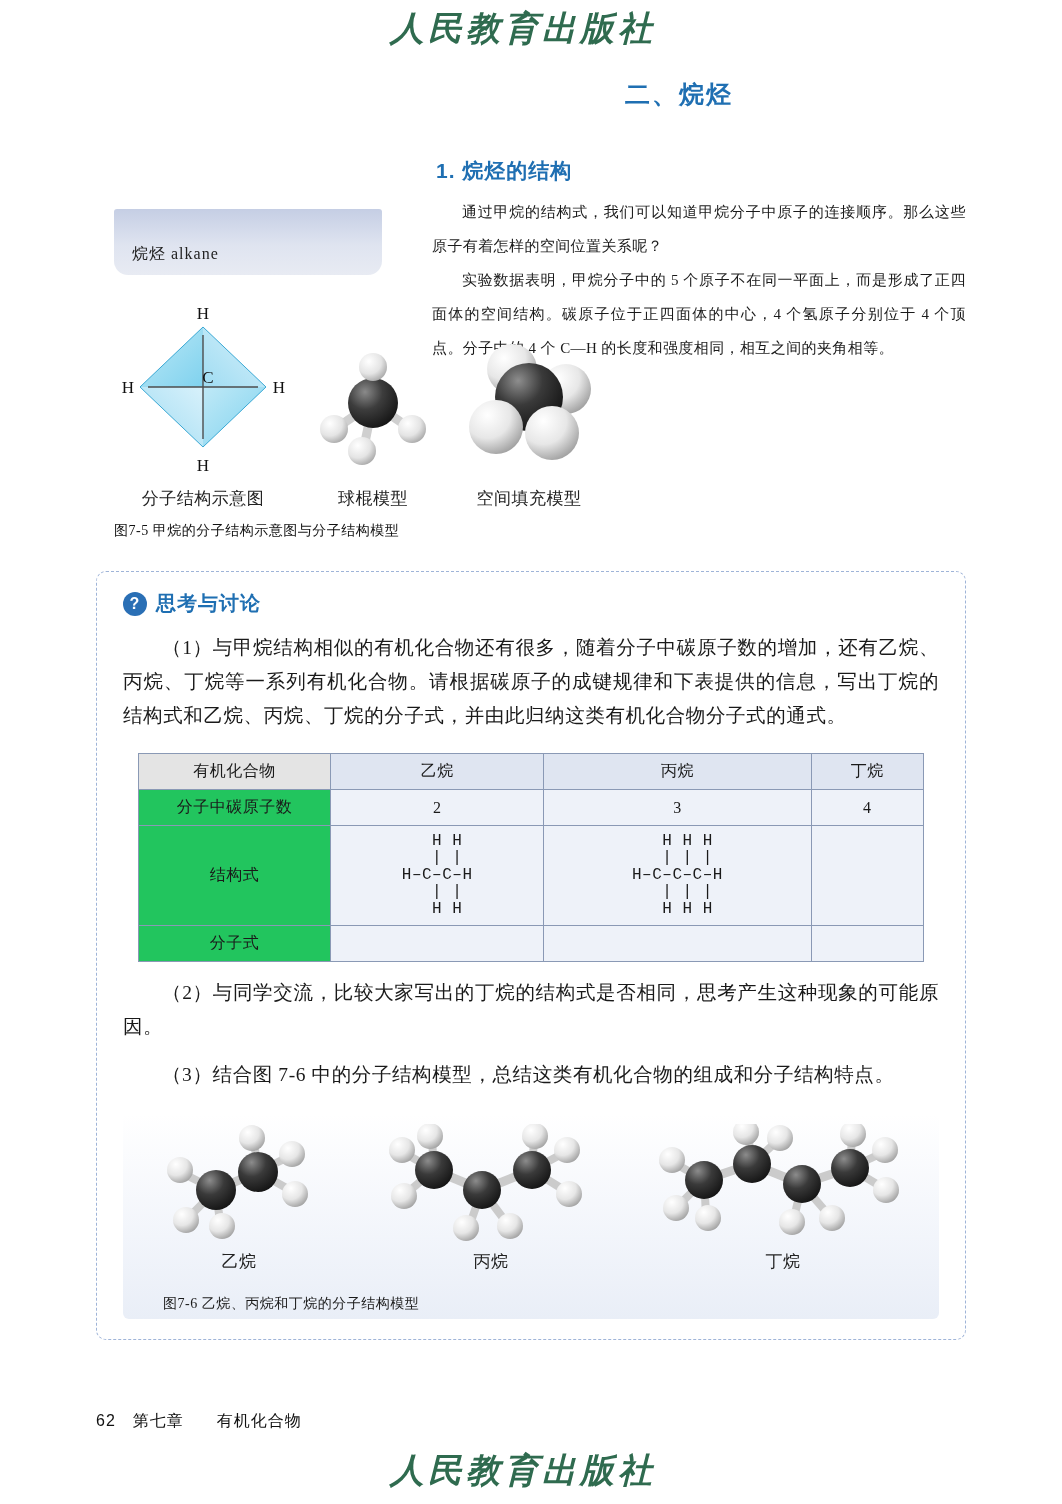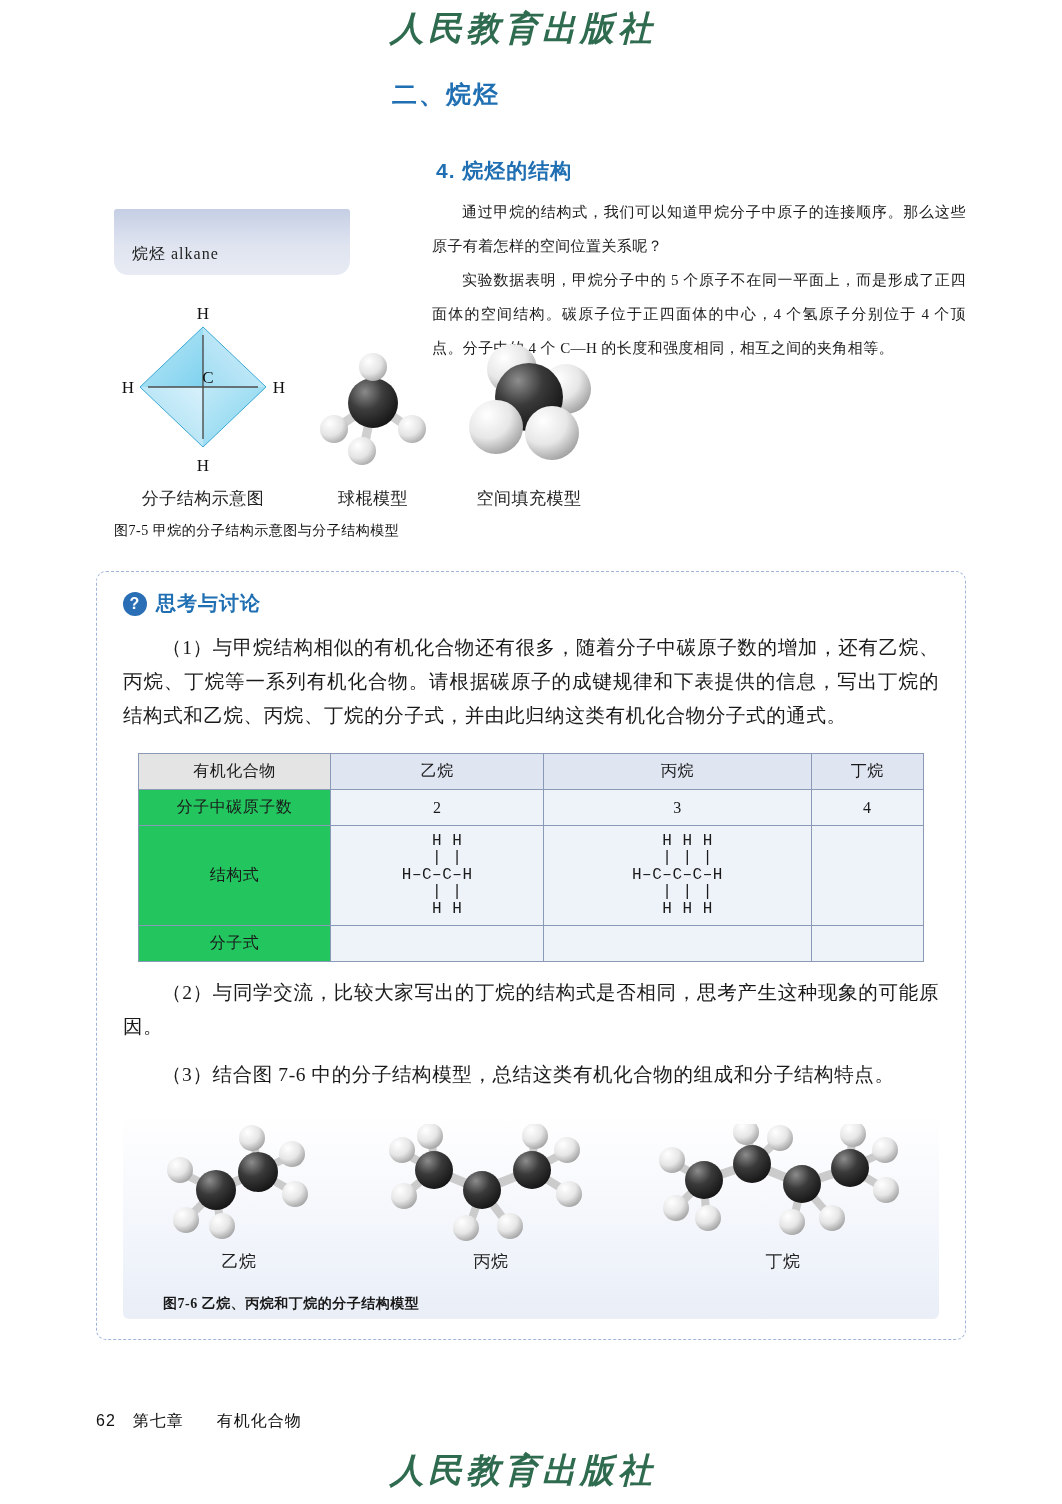--- a/index.html
+++ b/index.html
@@ -37,20 +37,21 @@
   }
 
   
   .h-section {
     color: #1f6fb2;
     font-size: 25px;
     font-weight: bold;
     font-family: "Liberation Sans", sans-serif;
     margin-left: 296px;
     letter-spacing: 2px;
+    text-align: center;
   }
   .h-sub {
     color: #1f6fb2;
     font-size: 21px;
     font-weight: bold;
     font-family: "Liberation Sans", sans-serif;
     margin-left: 340px;
     margin-top: 46px;
     letter-spacing: 1px;
   }
@@ -59,21 +60,21 @@
   .upper {
     position: relative;
     margin-top: 10px;
     min-height: 330px;
   }
 
   .term-box {
     position: absolute;
     left: 18px;
     top: 14px;
-    width: 236px;
+    width: 268px;
     height: 66px;
     background: linear-gradient(180deg, #c5cee4 0%, #dfe4f0 55%, #e8ebf3 100%);
     border-radius: 3px 3px 14px 14px;
   }
   .term-box .term-text {
     position: absolute;
     left: 18px;
     bottom: 10px;
     font-size: 16px;
     color: #222;
@@ -191,21 +192,20 @@
   .fig76-row {
     display: flex;
     justify-content: space-around;
     align-items: flex-end;
   }
   .fig76-cap {
     font-size: 14px;
     margin-top: 22px;
     margin-left: 40px;
     letter-spacing: 0.5px;
-    font-weight: bold;
   }
 
   
   .footer {
     position: absolute;
     left: 96px;
     bottom: 72px;
     font-size: 16px;
     color: #111;
     letter-spacing: 1px;
@@ -216,21 +216,21 @@
   svg { display: block; }
 </style>
 </head>
 <body>
 
 <div class="pub-logo top">人民教育出版社</div>
 
 <div class="page">
 
   <div class="h-section">二、烷烃</div>
-  <div class="h-sub">4. 烷烃的结构</div>
+  <div class="h-sub">1. 烷烃的结构</div>
 
   <div class="upper">
 
     <div class="term-box">
       <div class="term-text">烷烃   alkane</div>
     </div>
 
     <div class="body-col">
       <p class="indent">通过甲烷的结构式，我们可以知道甲烷分子中原子的连接顺序。那么这些原子有着怎样的空间位置关系呢？</p>
       <p class="indent">实验数据表明，甲烷分子中的 5 个原子不在同一平面上，而是形成了正四面体的空间结构。碳原子位于正四面体的中心，4 个氢原子分别位于 4 个顶点。分子中的 4 个 C—H 的长度和强度相同，相互之间的夹角相等。</p>

